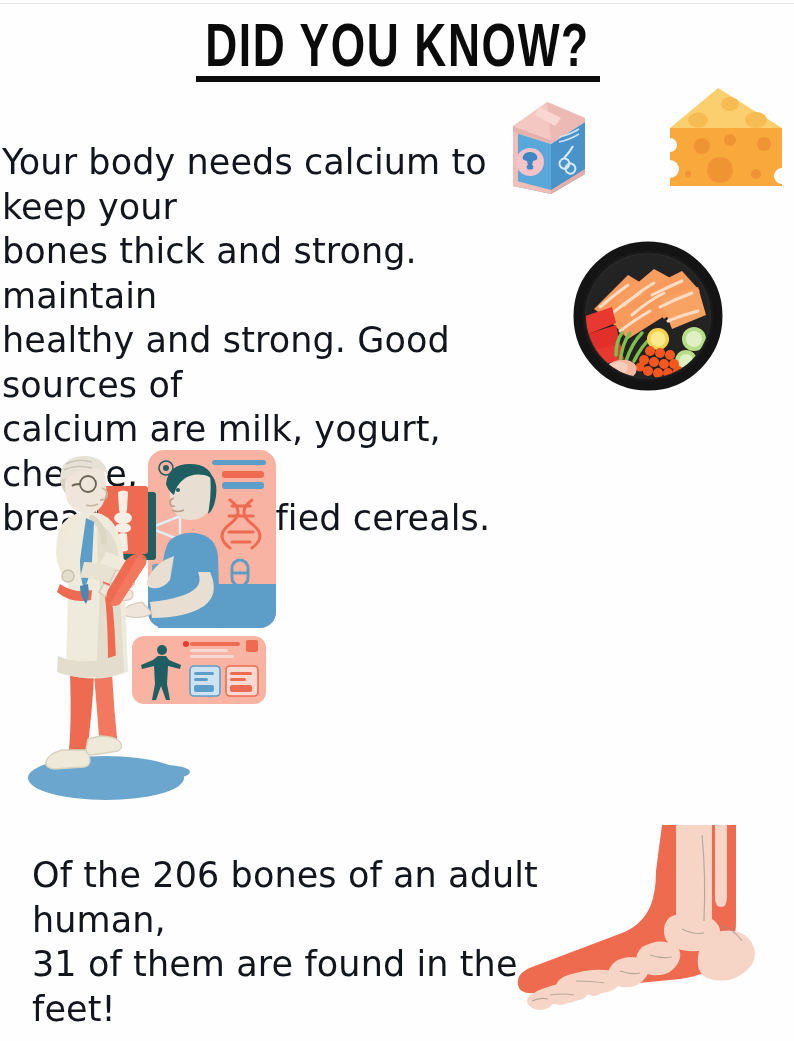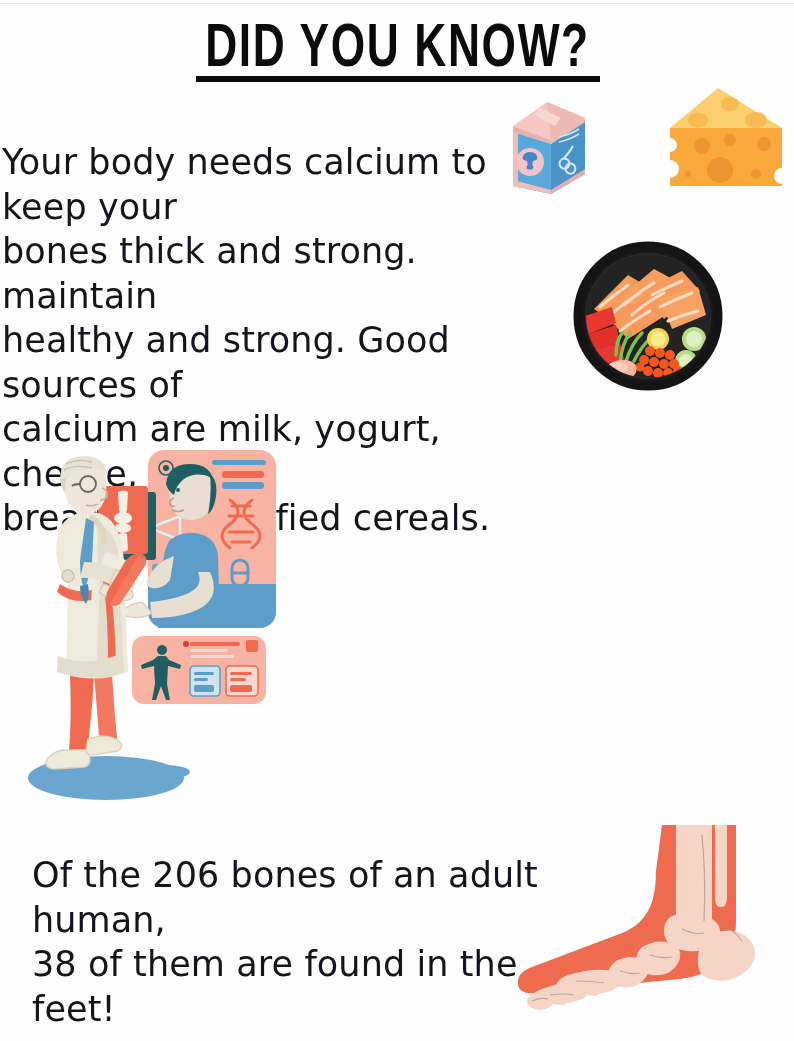--- a/index.html
+++ b/index.html
@@ -113,21 +113,21 @@
   <div id="title-underline"></div>
 
   <div class="body-text" id="para-calcium">Your body needs calcium to keep your
 bones thick and strong.  maintain
 healthy and strong.  Good sources of
 calcium are milk, yogurt, cheese,
 bread, and fortified cereals.</div>
 
 
   <div class="body-text" id="para-feet">Of the 206 bones of an adult human,
-38 of them are found in the feet!</div>
+31 of them are found in the feet!</div>
 
   <div class="art" id="milk">
     <svg viewBox="0 0 92 104" width="92" height="104">
 
       <polygon points="12,30 46,6 84,22 50,44" fill="#f4c7c3"></polygon>
       <polygon points="12,30 50,44 50,48 12,36" fill="#e8b0ab"></polygon>
       <polygon points="46,6 84,22 84,26 50,48 50,44" fill="#edb9b4"></polygon>
 
       <polygon points="38,11 60,22 54,30 34,19" fill="#f8d6d2"></polygon>
 

